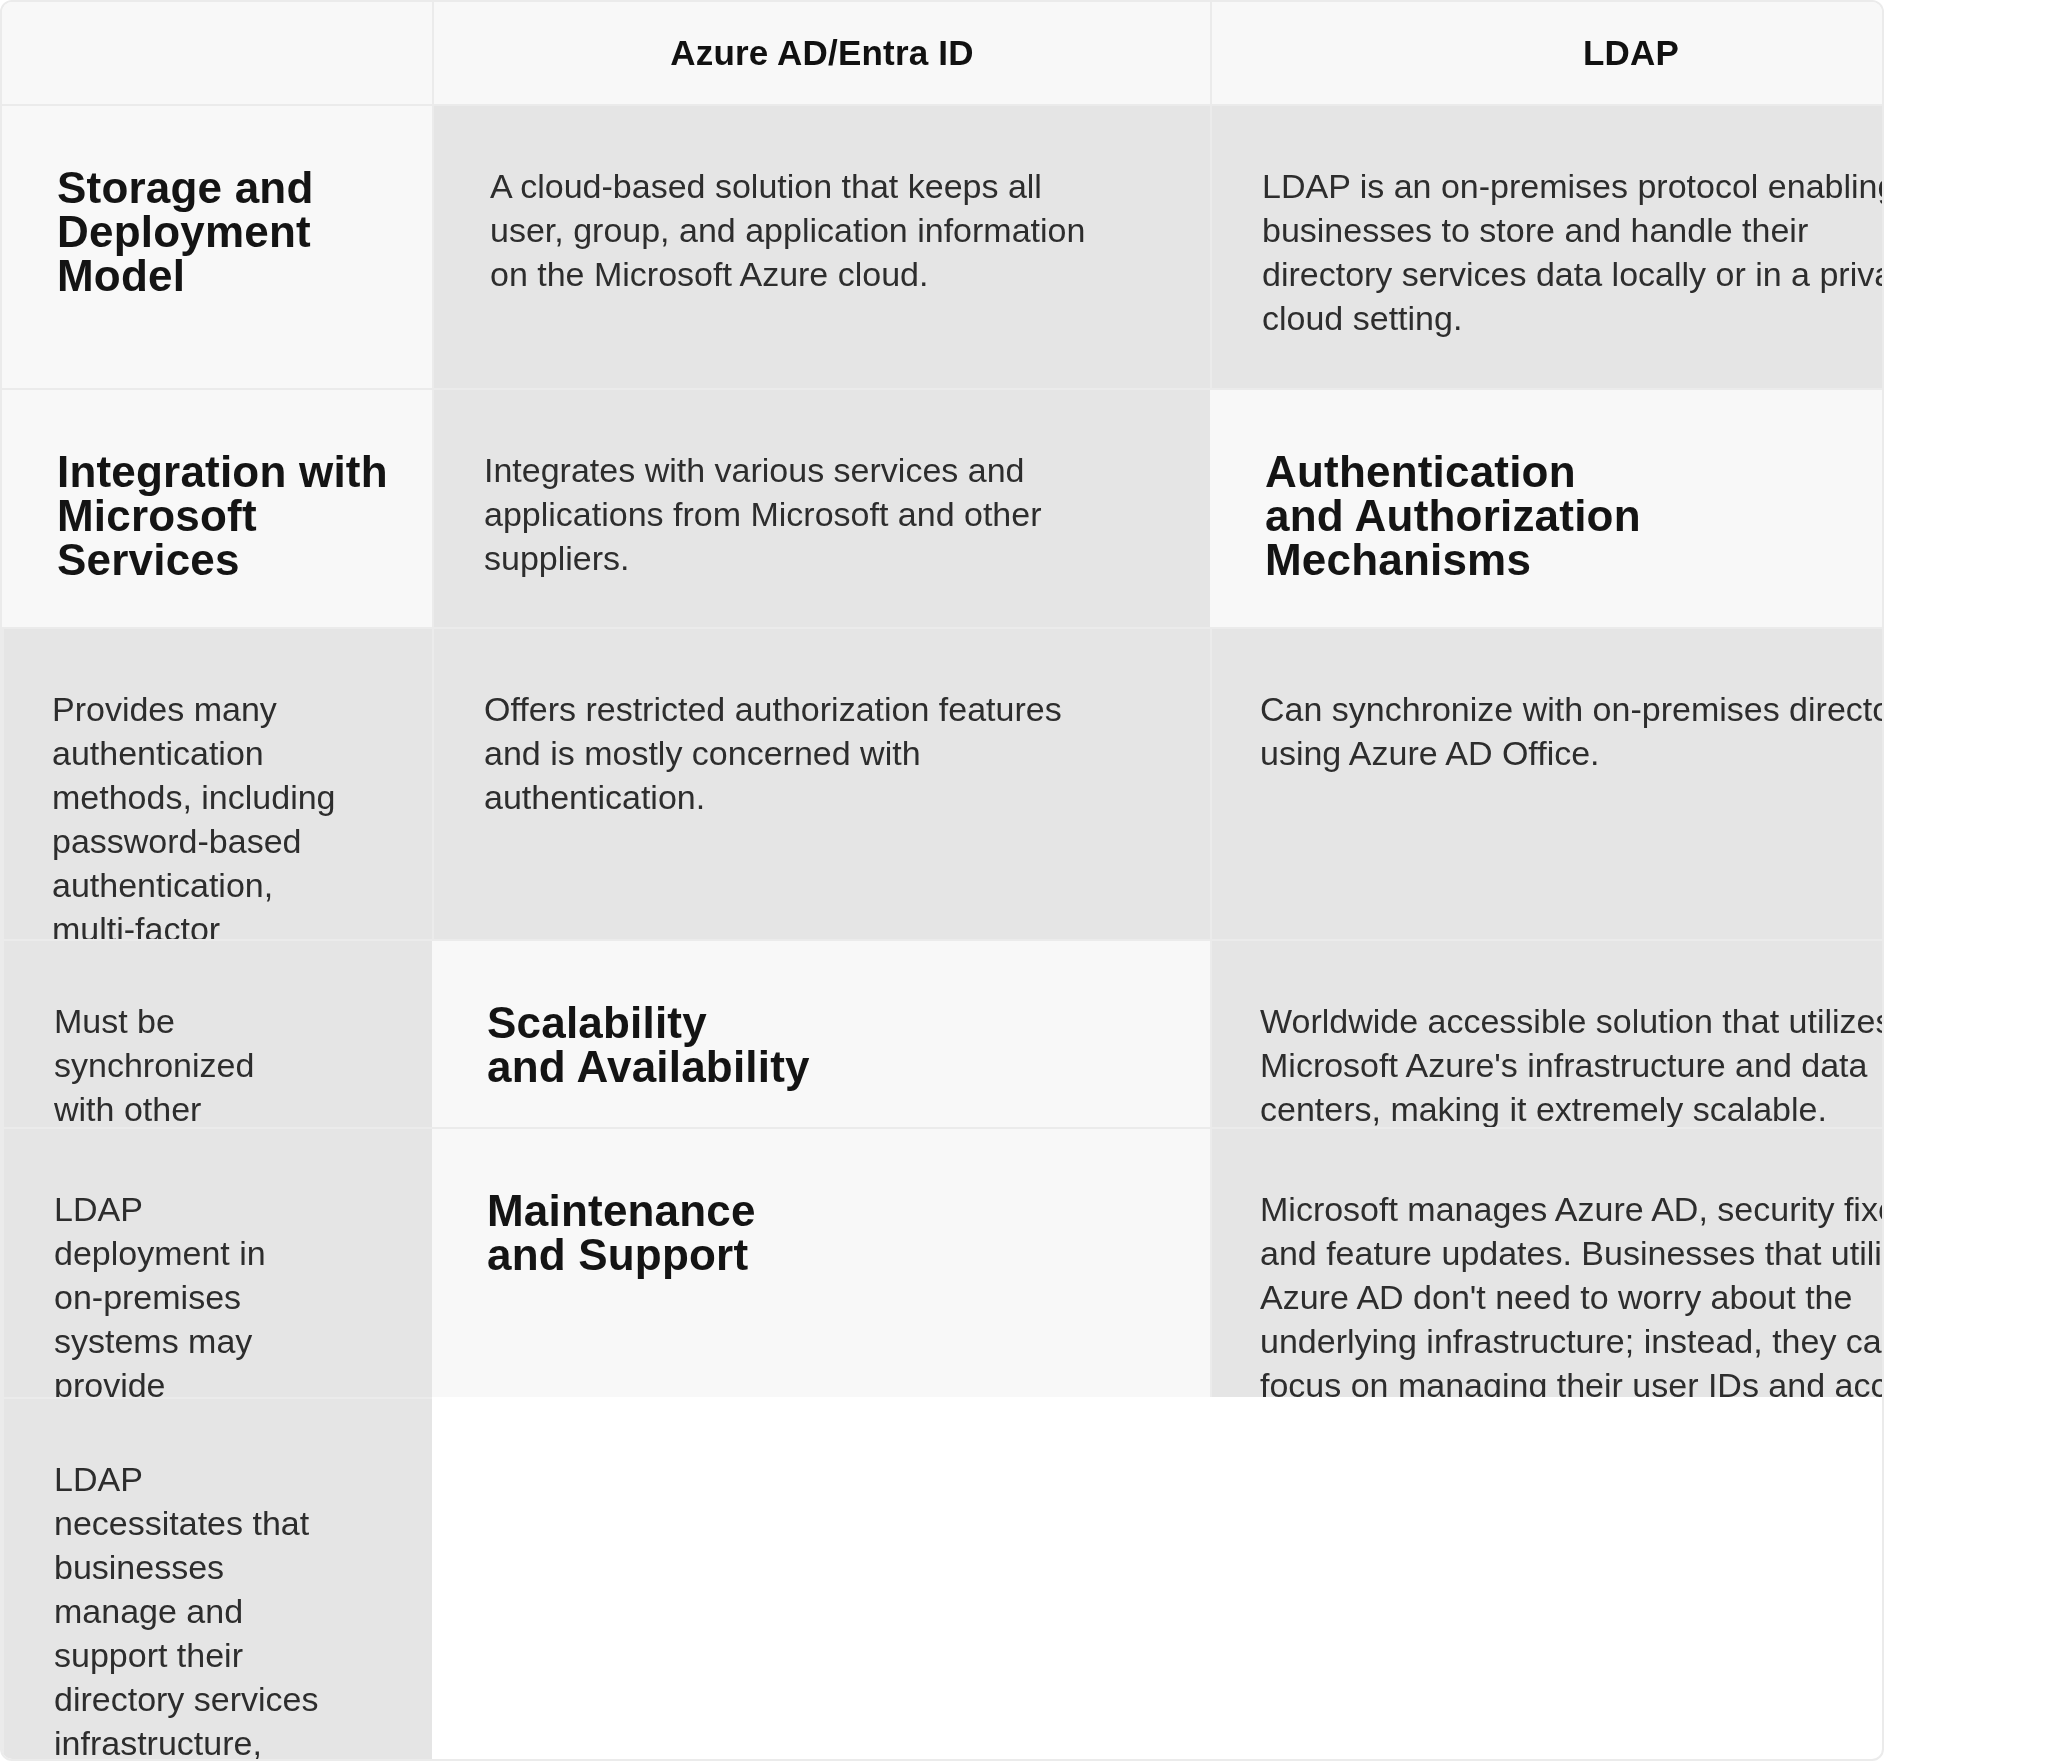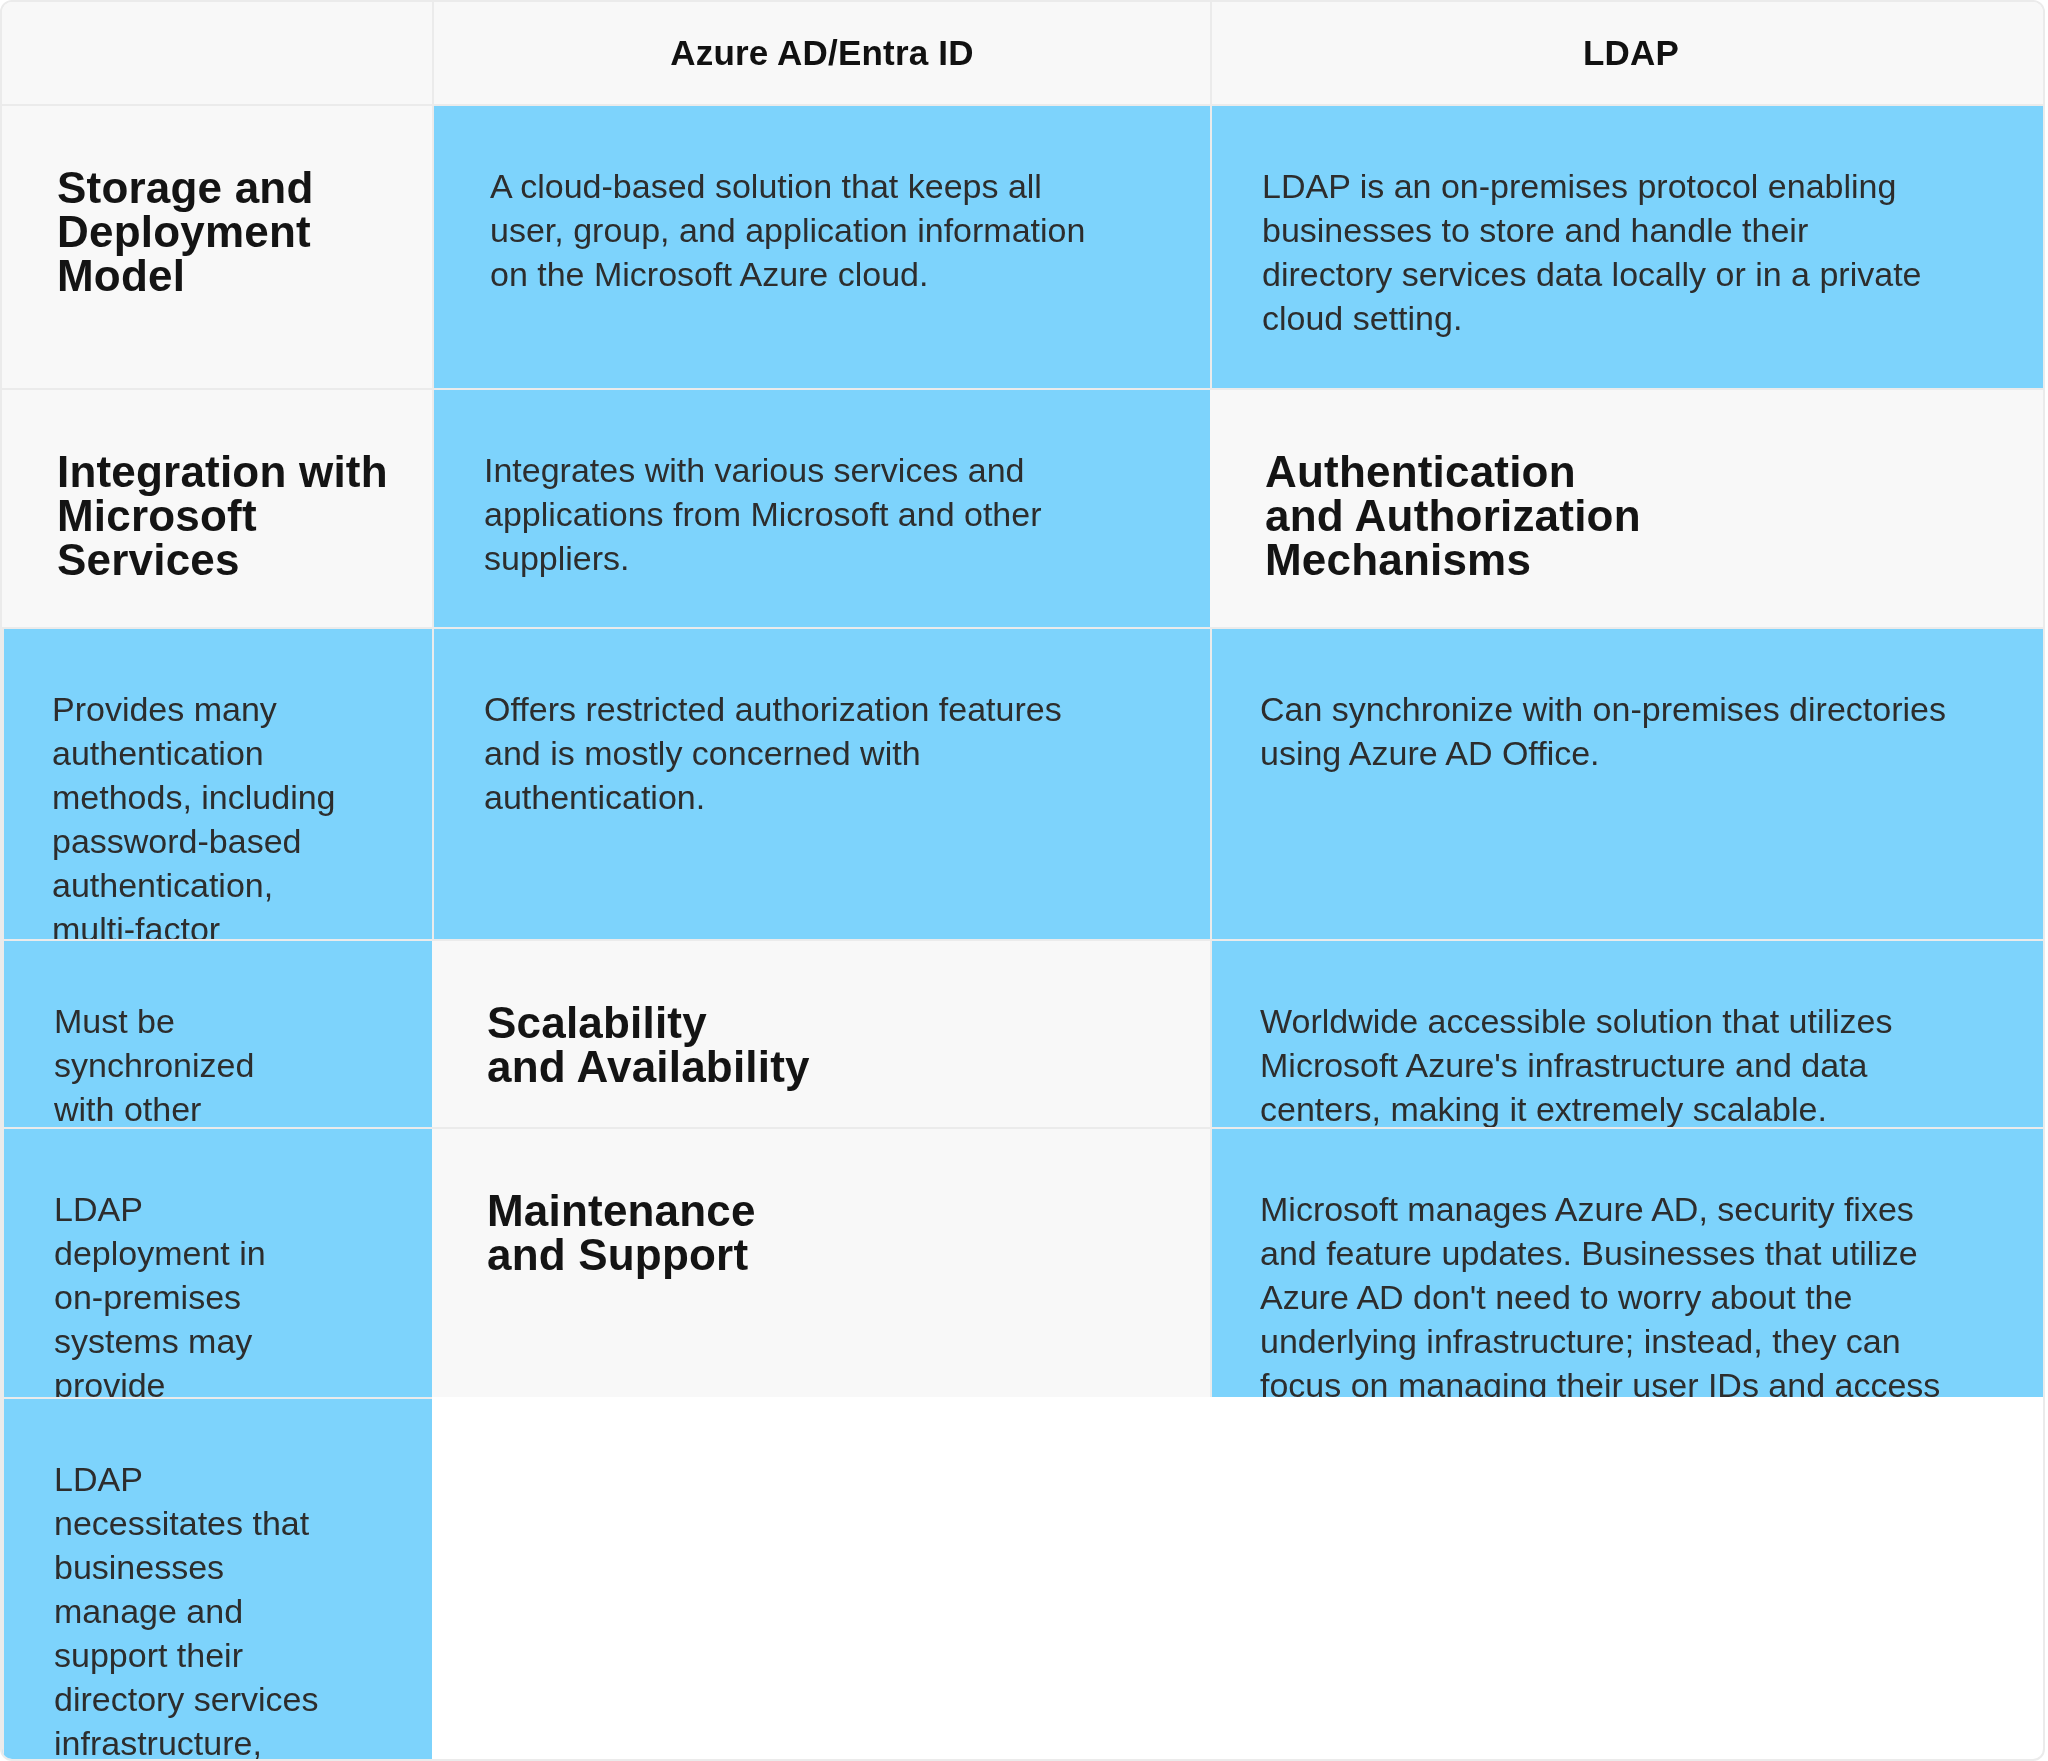--- a/index.html
+++ b/index.html
@@ -3,21 +3,21 @@
 <meta charset="utf-8">
 <style>
   html, body {
     margin: 0;
     padding: 0;
     background: #ffffff;
     font-family: "Liberation Sans", "DejaVu Sans", sans-serif;
   }
   .stage {
     position: relative;
-    width: 2045px;
+    width: 1884px;
     height: 1761px;
     background: #ffffff;
   }
   .table-card {
     position: absolute;
     inset: 0;
     box-sizing: border-box;
     border: 2px solid #ebebeb;
     border-radius: 12px;
     overflow: hidden;
@@ -52,21 +52,21 @@
     background: #f8f8f8;
     padding: 60px 30px 30px 55px;
     font-size: 44px;
     font-weight: 700;
     color: #141414;
     line-height: 44px;
     white-space: pre-line;
     letter-spacing: 0.2px;
   }
   .body-cell {
-    background: #7dd3fc;
+    background: #e5e5e5;
     font-size: 34px;
     font-weight: 400;
     color: #2d2d2d;
     line-height: 44px;
   }
   .azure-cell { padding: 58px 90px 30px 48px; }
   .ldap-cell  { padding: 58px 110px 30px 50px; }
   
   .azure-first { padding-left: 56px; }
 </style>

